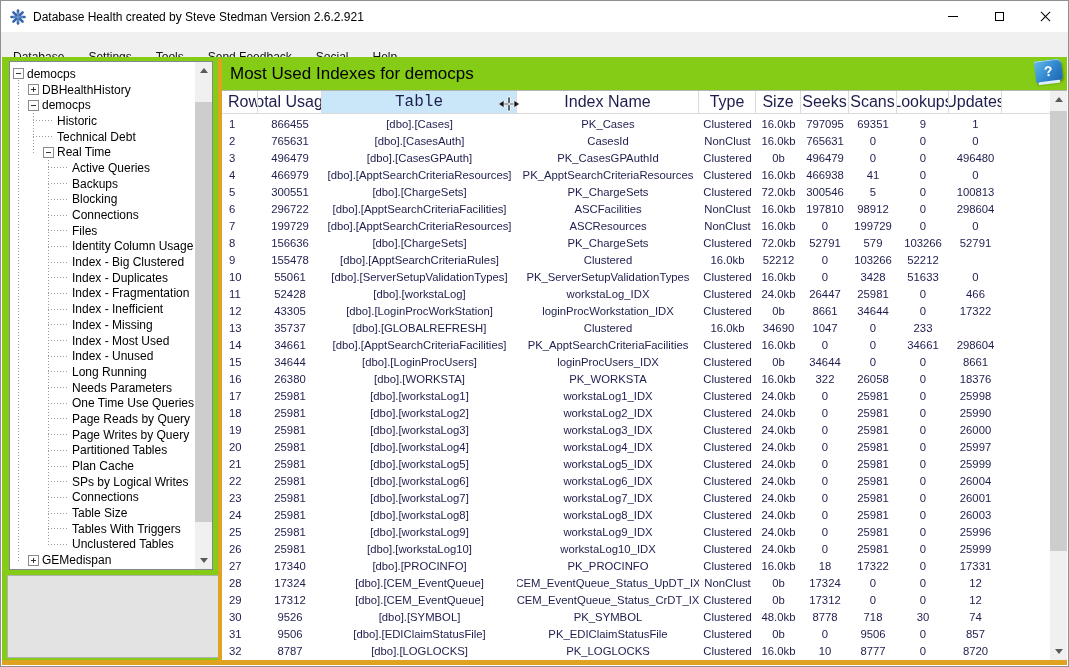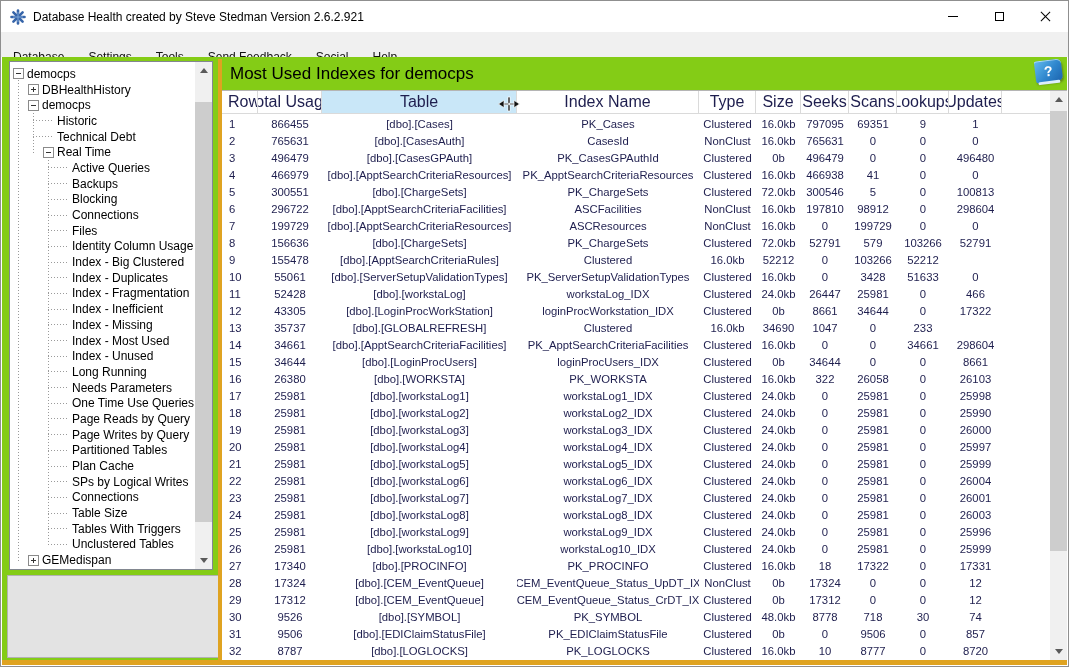--- a/index.html
+++ b/index.html
@@ -66,21 +66,21 @@
   .help-book::after { content:""; position:absolute; left:2px; right:3px; bottom:-2px; height:3px; background:#ddeefb; border-radius:2px; }
   .help-q { color:#fff; font-size:14px; font-weight:bold; }
 
   .table-panel { position:absolute; left:0; right:0; top:33px; bottom:0; background:#fff; border-top:1px solid #b5b5b5; overflow:hidden; }
   .table-content { position:absolute; left:0; top:0; right:17px; bottom:0; }
   .cols { display:grid; grid-template-columns:36px 64px 195px 182px 57px 45px 48px 48px 52px 53px 1fr; }
   .thead { height:23px; }
   .hcell { font-size:16px; color:#1e1e4e; display:flex; align-items:center; justify-content:center;
            border-right:1px solid #dadada; border-bottom:1px solid #dadada; height:23px; white-space:nowrap; overflow:hidden; }
   .hcell.first { justify-content:flex-start; padding-left:6px; }
-  .hcell.hl { background:#c9e7f8; }
+  .hcell.hl { background:#c9e7f8;font-family:Liberation Mono, monospace; }
   .hcell.filler { border-right:none; }
   .rows-clip { position:absolute; left:0; top:24px; right:0; bottom:0; overflow:hidden; }
   .tr { height:17px; }
   .td { font-size:11.3px; color:#1e1e4e; display:flex; align-items:center; justify-content:center;
         height:17px; white-space:nowrap; overflow:hidden; }
   .td.c-row { justify-content:flex-start; padding-left:7px; }
 
   .resize-cursor { position:absolute; left:276px; top:5px; width:22px; height:16px; }
 </style>
 </head>
@@ -526,21 +526,21 @@
               <div class="tr cols">
                 <div class="td c-row">16</div>
                 <div class="td">26380</div>
                 <div class="td">[dbo].[WORKSTA]</div>
                 <div class="td">PK_WORKSTA</div>
                 <div class="td">Clustered</div>
                 <div class="td">16.0kb</div>
                 <div class="td">322</div>
                 <div class="td">26058</div>
                 <div class="td">0</div>
-                <div class="td">26103</div>
+                <div class="td">18376</div>
                 <div class="td"></div>
               </div>
               <div class="tr cols">
                 <div class="td c-row">17</div>
                 <div class="td">25981</div>
                 <div class="td">[dbo].[workstaLog1]</div>
                 <div class="td">workstaLog1_IDX</div>
                 <div class="td">Clustered</div>
                 <div class="td">24.0kb</div>
                 <div class="td">0</div>

